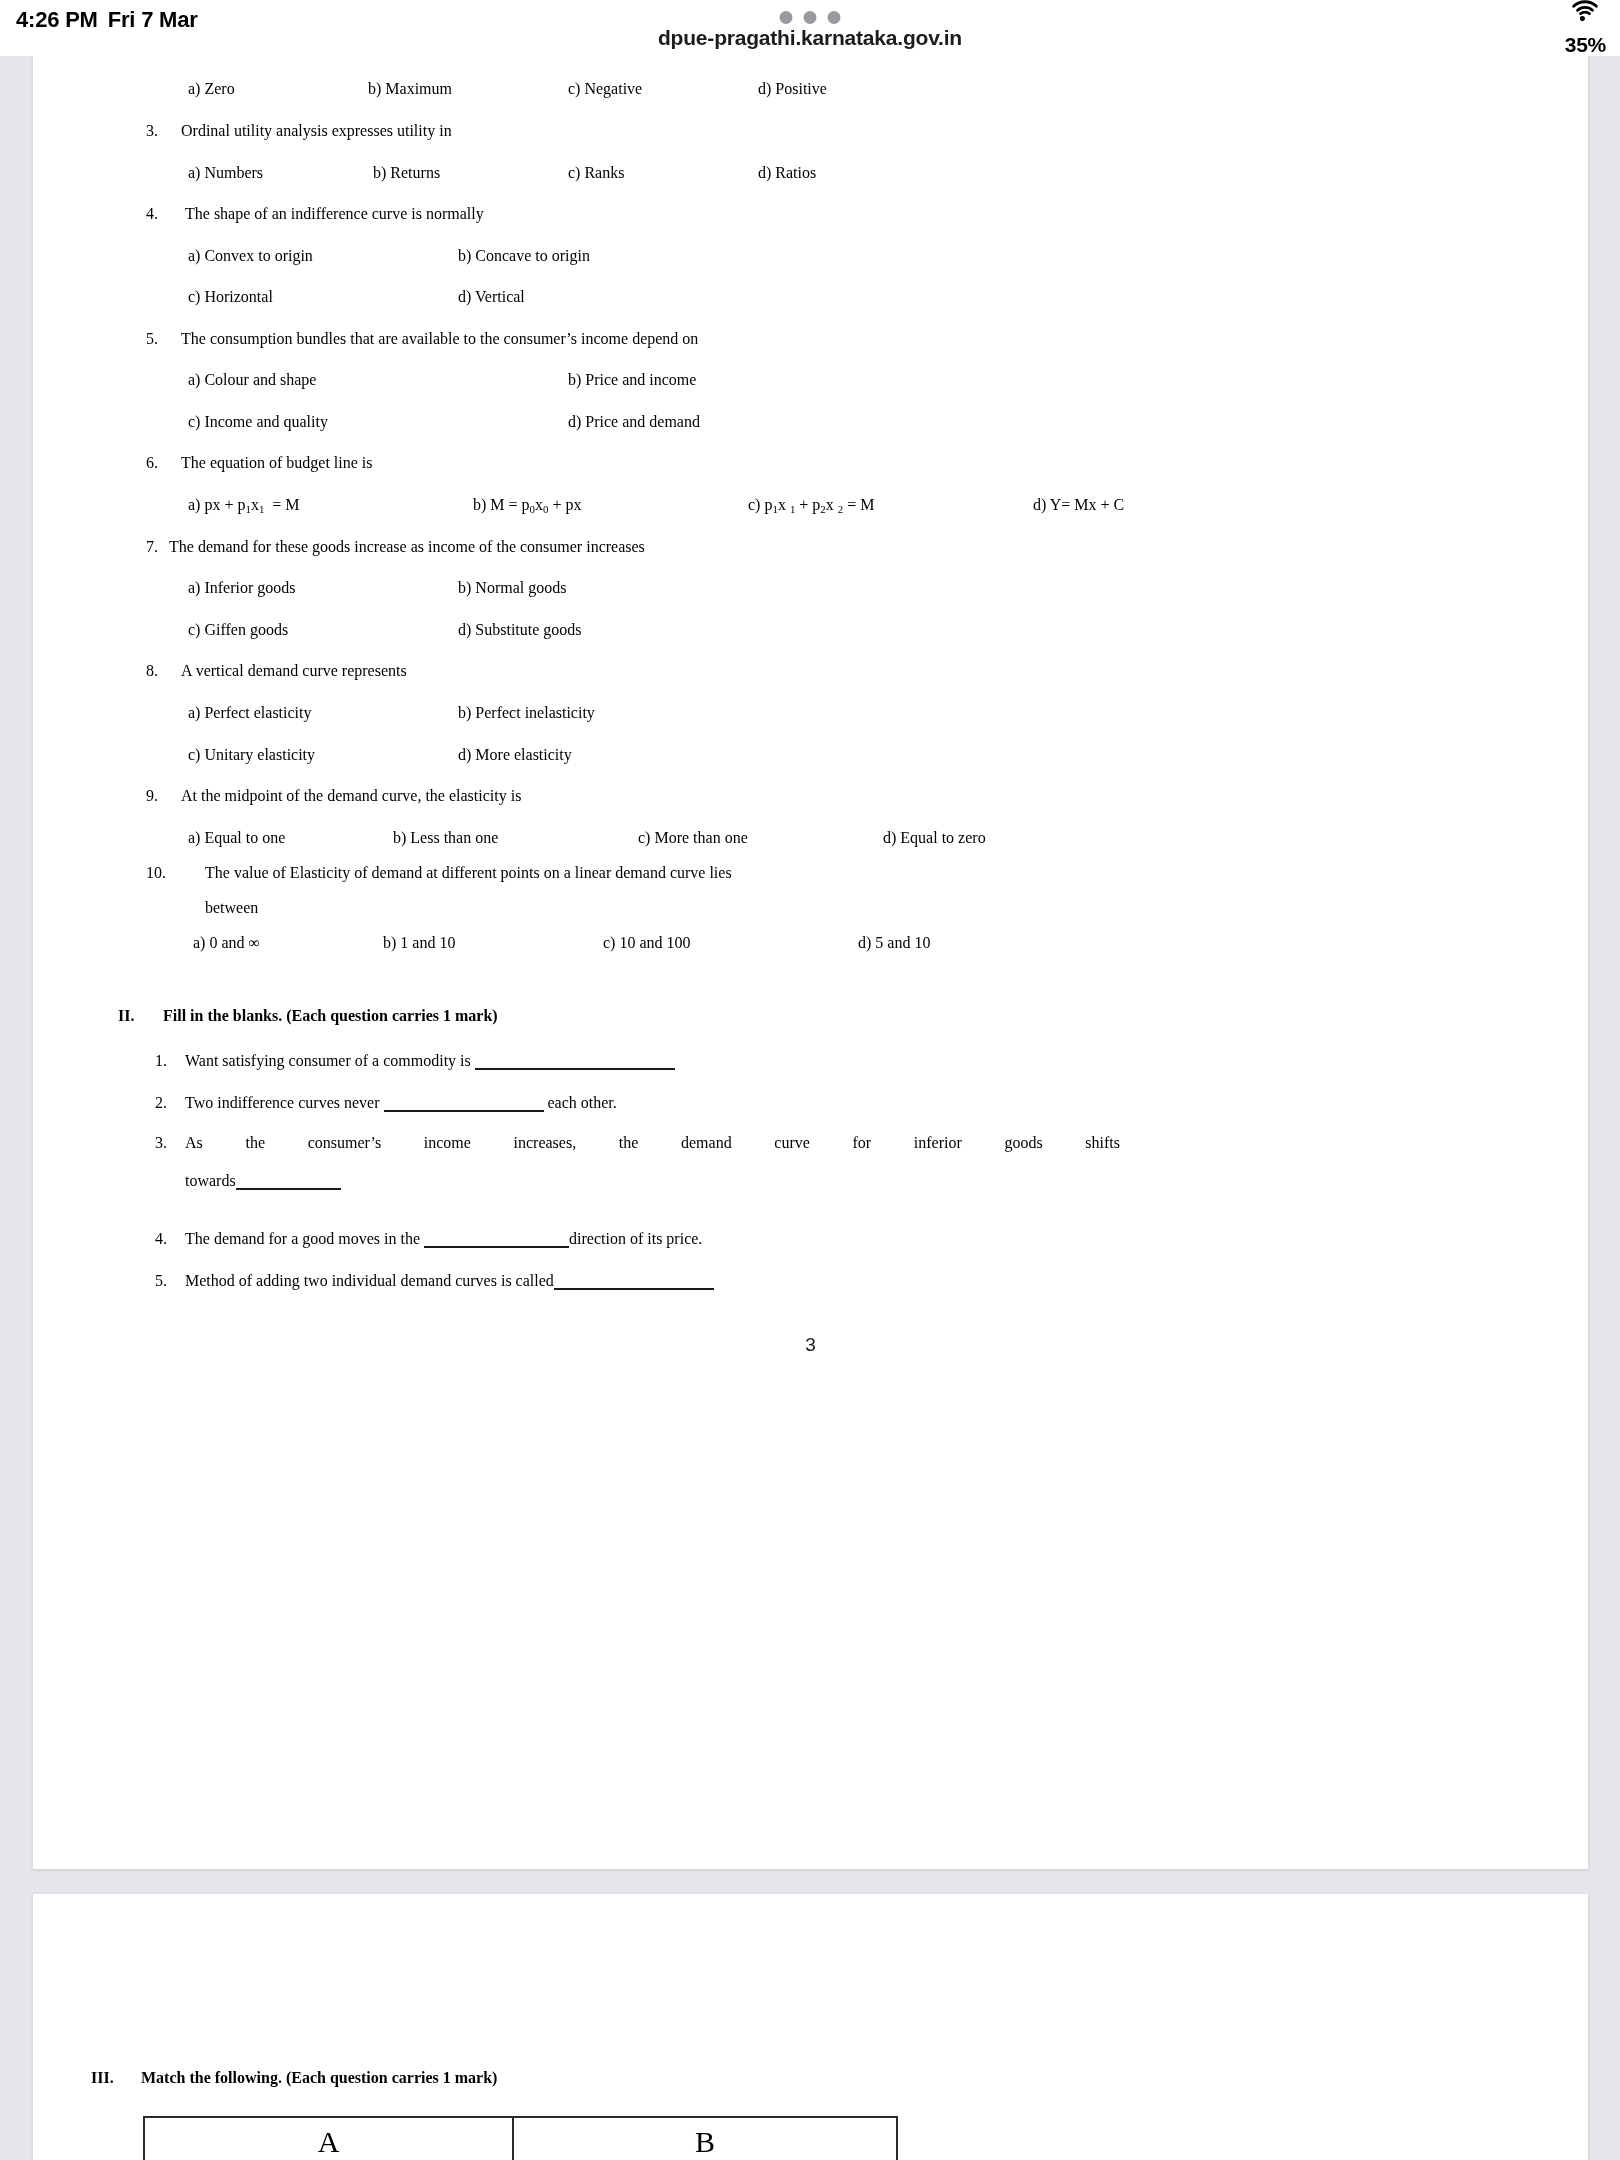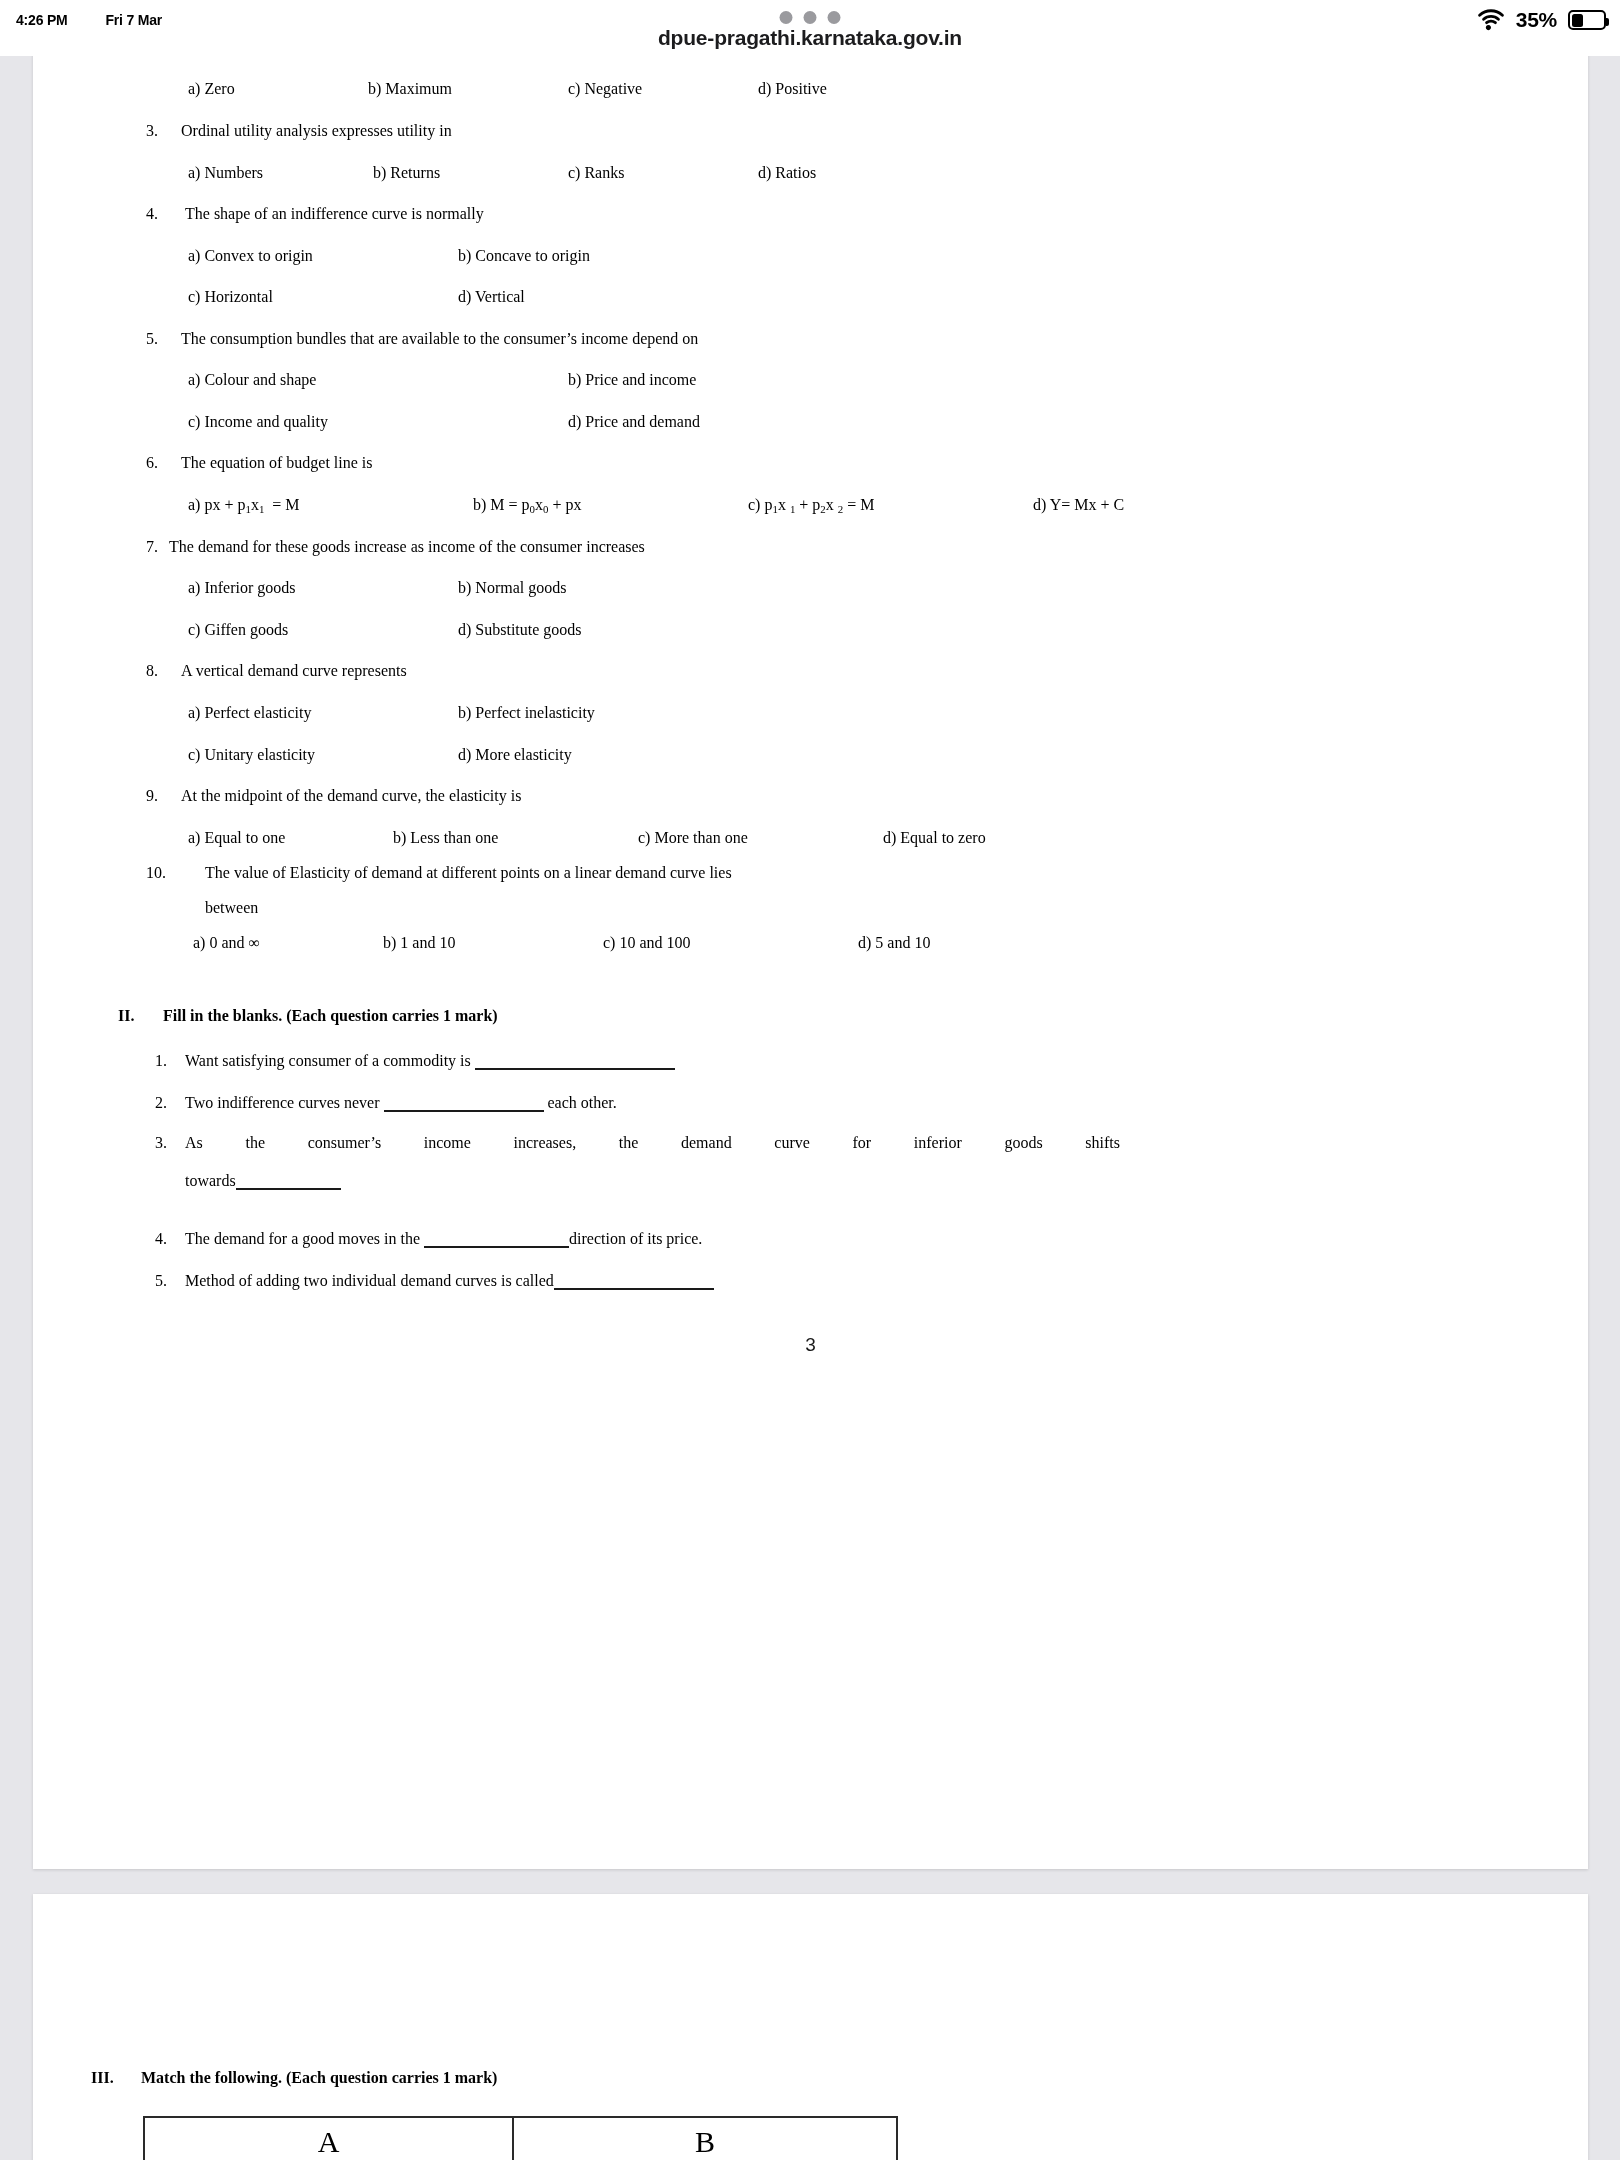--- a/index.html
+++ b/index.html
@@ -12,34 +12,34 @@
 
   
   .statusbar{
     position:absolute; left:0; top:0; width:1620px; height:40px;
     background:#ffffff; color:#000;
     font-family:"Liberation Sans", sans-serif;
     display:flex; align-items:center;
   }
   .sb-left{
     position:absolute; left:16px; top:0; height:40px;
-    display:flex; align-items:center; gap:38px;
-    font-size:14px; font-weight:bold; letter-spacing:-0.2px;justify-content:flex-end;
+    display:flex; align-items:center; gap:10px;
+    font-size:22px; font-weight:bold; letter-spacing:-0.2px;justify-content:flex-end;
   }
   .sb-center-dots{
     position:absolute; left:50%; top:11px; transform:translateX(-50%);
     display:flex; gap:11px;
   }
   .sb-center-dots i{
     display:block; width:13px; height:13px; border-radius:50%;
     background:#9a9a9e;
   }
   .sb-right{
     position:absolute; right:14px; top:0; height:40px;
-    display:flex; align-items:center; gap:11px;
+    display:flex; align-items:center; gap:11px;flex-direction:column;
   }
   .wifi-icon{ display:block; width:28px; height:22px; }
   .sb-batt-pct{ font-size:21px; font-weight:bold; letter-spacing:-0.3px; }
   .batt{
     position:relative; width:38px; height:20px;
     border:2.5px solid #000; border-radius:5px;
   }
   .batt-fill{
     position:absolute; left:1.5px; top:1.5px; bottom:1.5px;
     background:#000; border-radius:2.5px;

